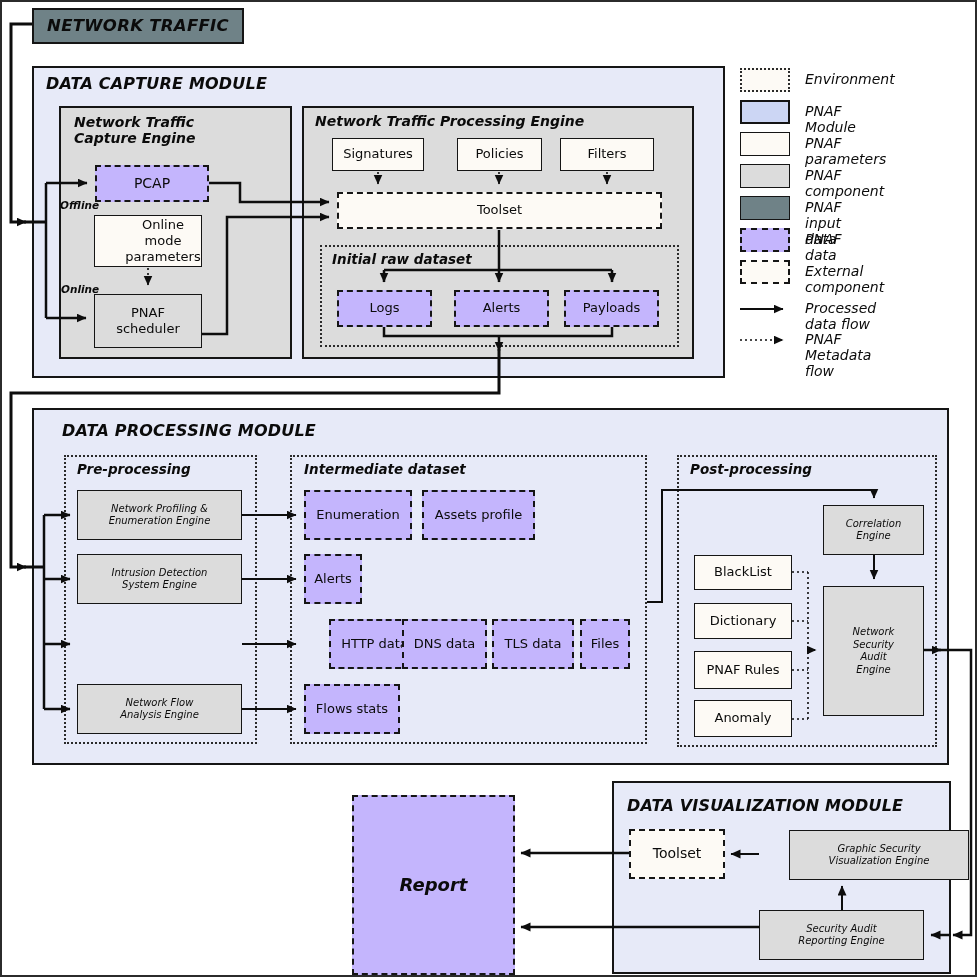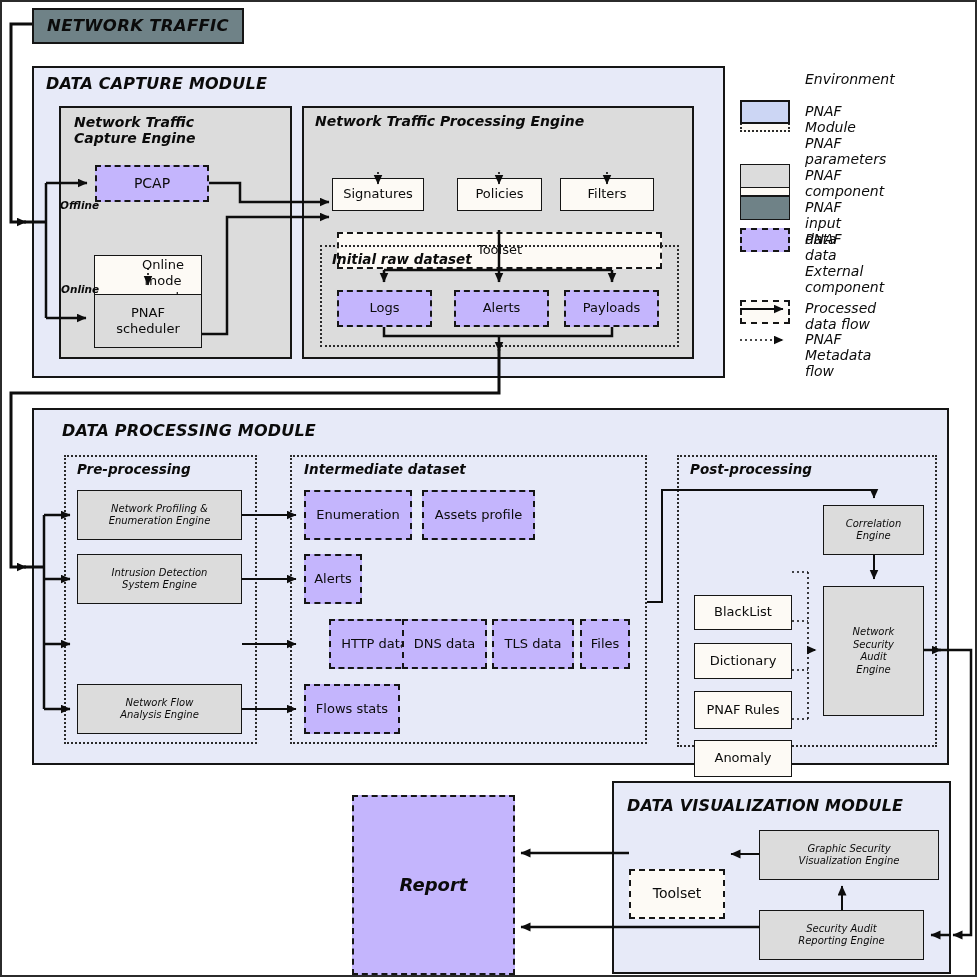--- a/index.html
+++ b/index.html
@@ -12,21 +12,21 @@
   .box{
     position:absolute; box-sizing:border-box;
     display:flex; align-items:center; justify-content:center;
     text-align:center; white-space:pre-line; line-height:1.25;
   }
   
   .f-module{background:#e7eaf8;}
   .f-comp{background:#dcdcdc;}
   .f-data{background:#c4b5fd;}
   .f-input{background:#6f8287;}
-  .f-param{background:#fdfaf5;margin-top:40px;}
+  .f-param{background:#fdfaf5;}
   .f-pnafmod{background:#ccd6f4;}
   
   .b2{border:2px solid #151515;}
   .b15{border:1.5px solid #151515;}
   .bdash{border:2.5px dashed #151515;}
   .bdash2{border:2px dashed #151515;}
   .bdot{border:2px dotted #2a2a2a;}
   .title-xl{font-size:16.5px; font-weight:bold; font-style:italic; letter-spacing:.3px;}
   .title-mod{font-size:16px; font-weight:bold; font-style:italic; letter-spacing:.2px;}
   .title-sec{font-size:13.5px; font-weight:bold; font-style:italic;}
@@ -143,21 +143,21 @@
 
   <div class="box f-comp b15 lbl-i" style="left:821px;top:584px;width:101px;height:130px;">Network
 Security
 Audit
 Engine</div>
 
   <div class="abs f-module b2" style="left:610px;top:779px;width:339px;height:193px;"></div>
   <div class="abs title-mod" style="left:625px;top:794px;">DATA VISUALIZATION MODULE</div>
 
   <div class="box f-param bdash lbl" style="left:627px;top:827px;width:96px;height:50px;font-size:14px;">Toolset</div>
-  <div class="box f-comp b15 lbl-i" style="left:757px;top:828px;width:180px;height:50px;">Graphic Security
+  <div class="box f-comp b15 lbl-i" style="left:787px;top:828px;width:180px;height:50px;">Graphic Security
 Visualization Engine</div>
   <div class="box f-comp b15 lbl-i" style="left:757px;top:908px;width:165px;height:50px;">Security Audit
 Reporting Engine</div>
 
   <div class="box f-data bdash report-lbl" style="left:350px;top:793px;width:163px;height:180px;">Report</div>
 
   <svg class="wires" width="977" height="977" viewBox="0 0 977 977">
     <defs>
       <marker id="ah" markerUnits="userSpaceOnUse" markerWidth="11" markerHeight="10" refX="9.5" refY="4.5" orient="auto">
         <path d="M0,0 L10,4.5 L0,9 z" fill="#0d0d0d"></path>

